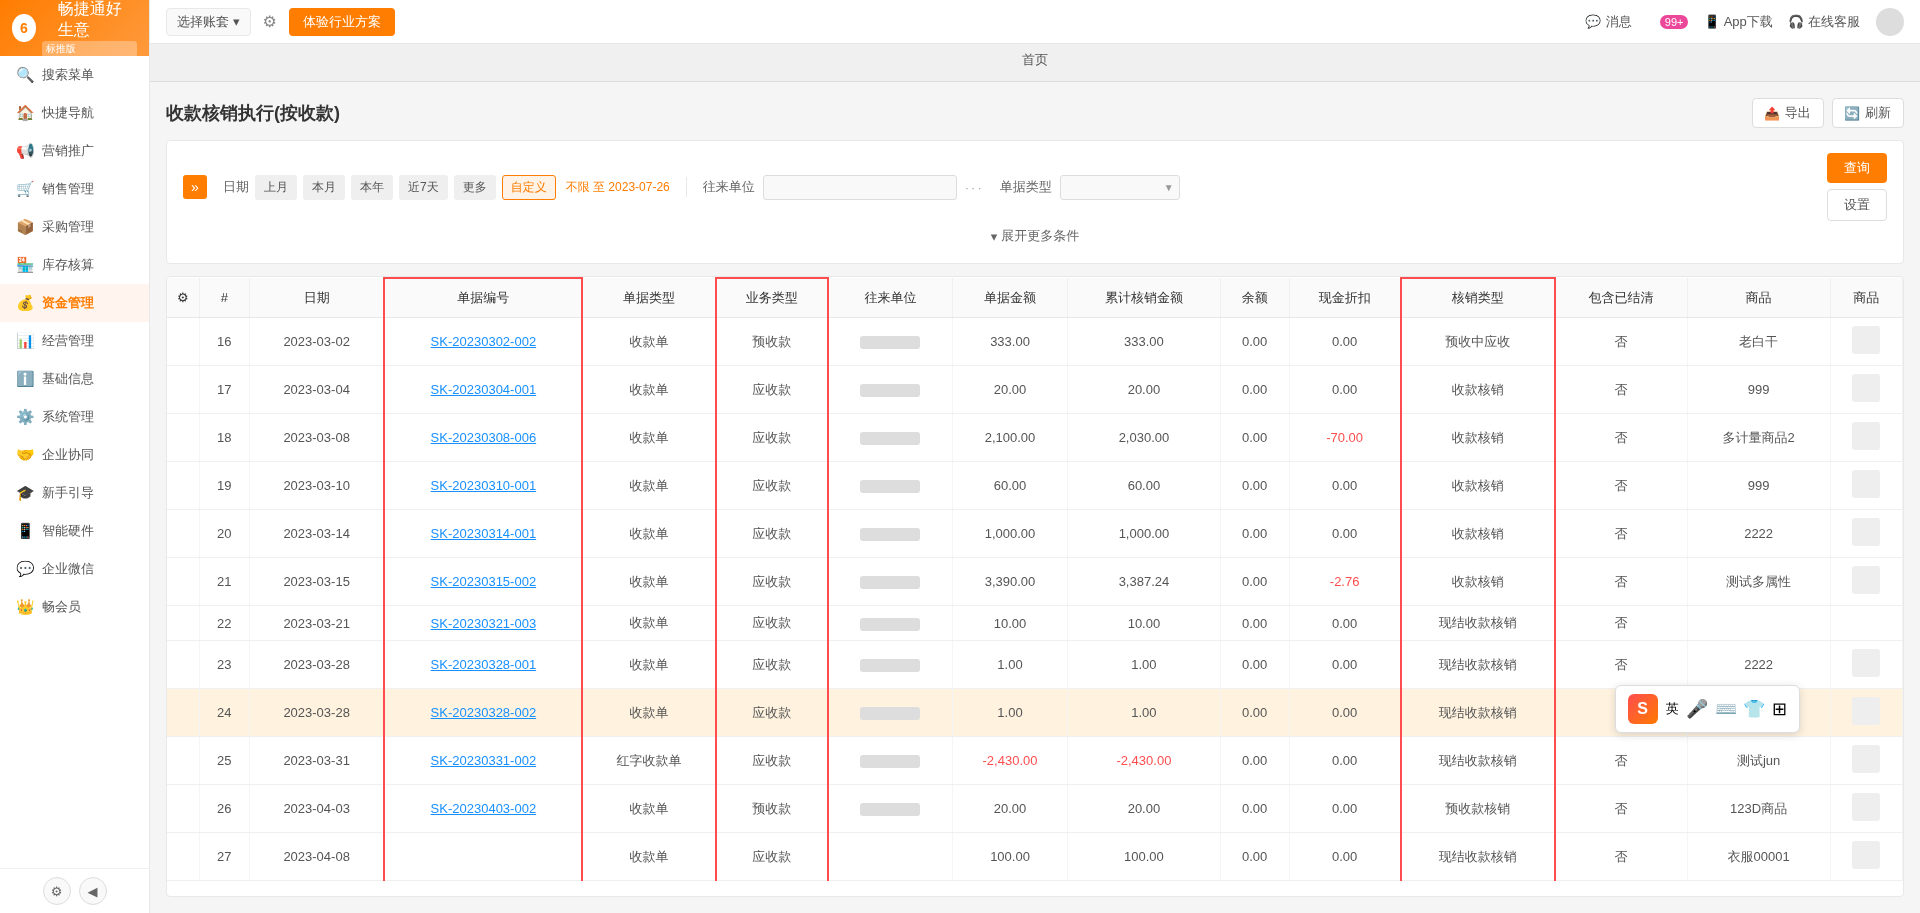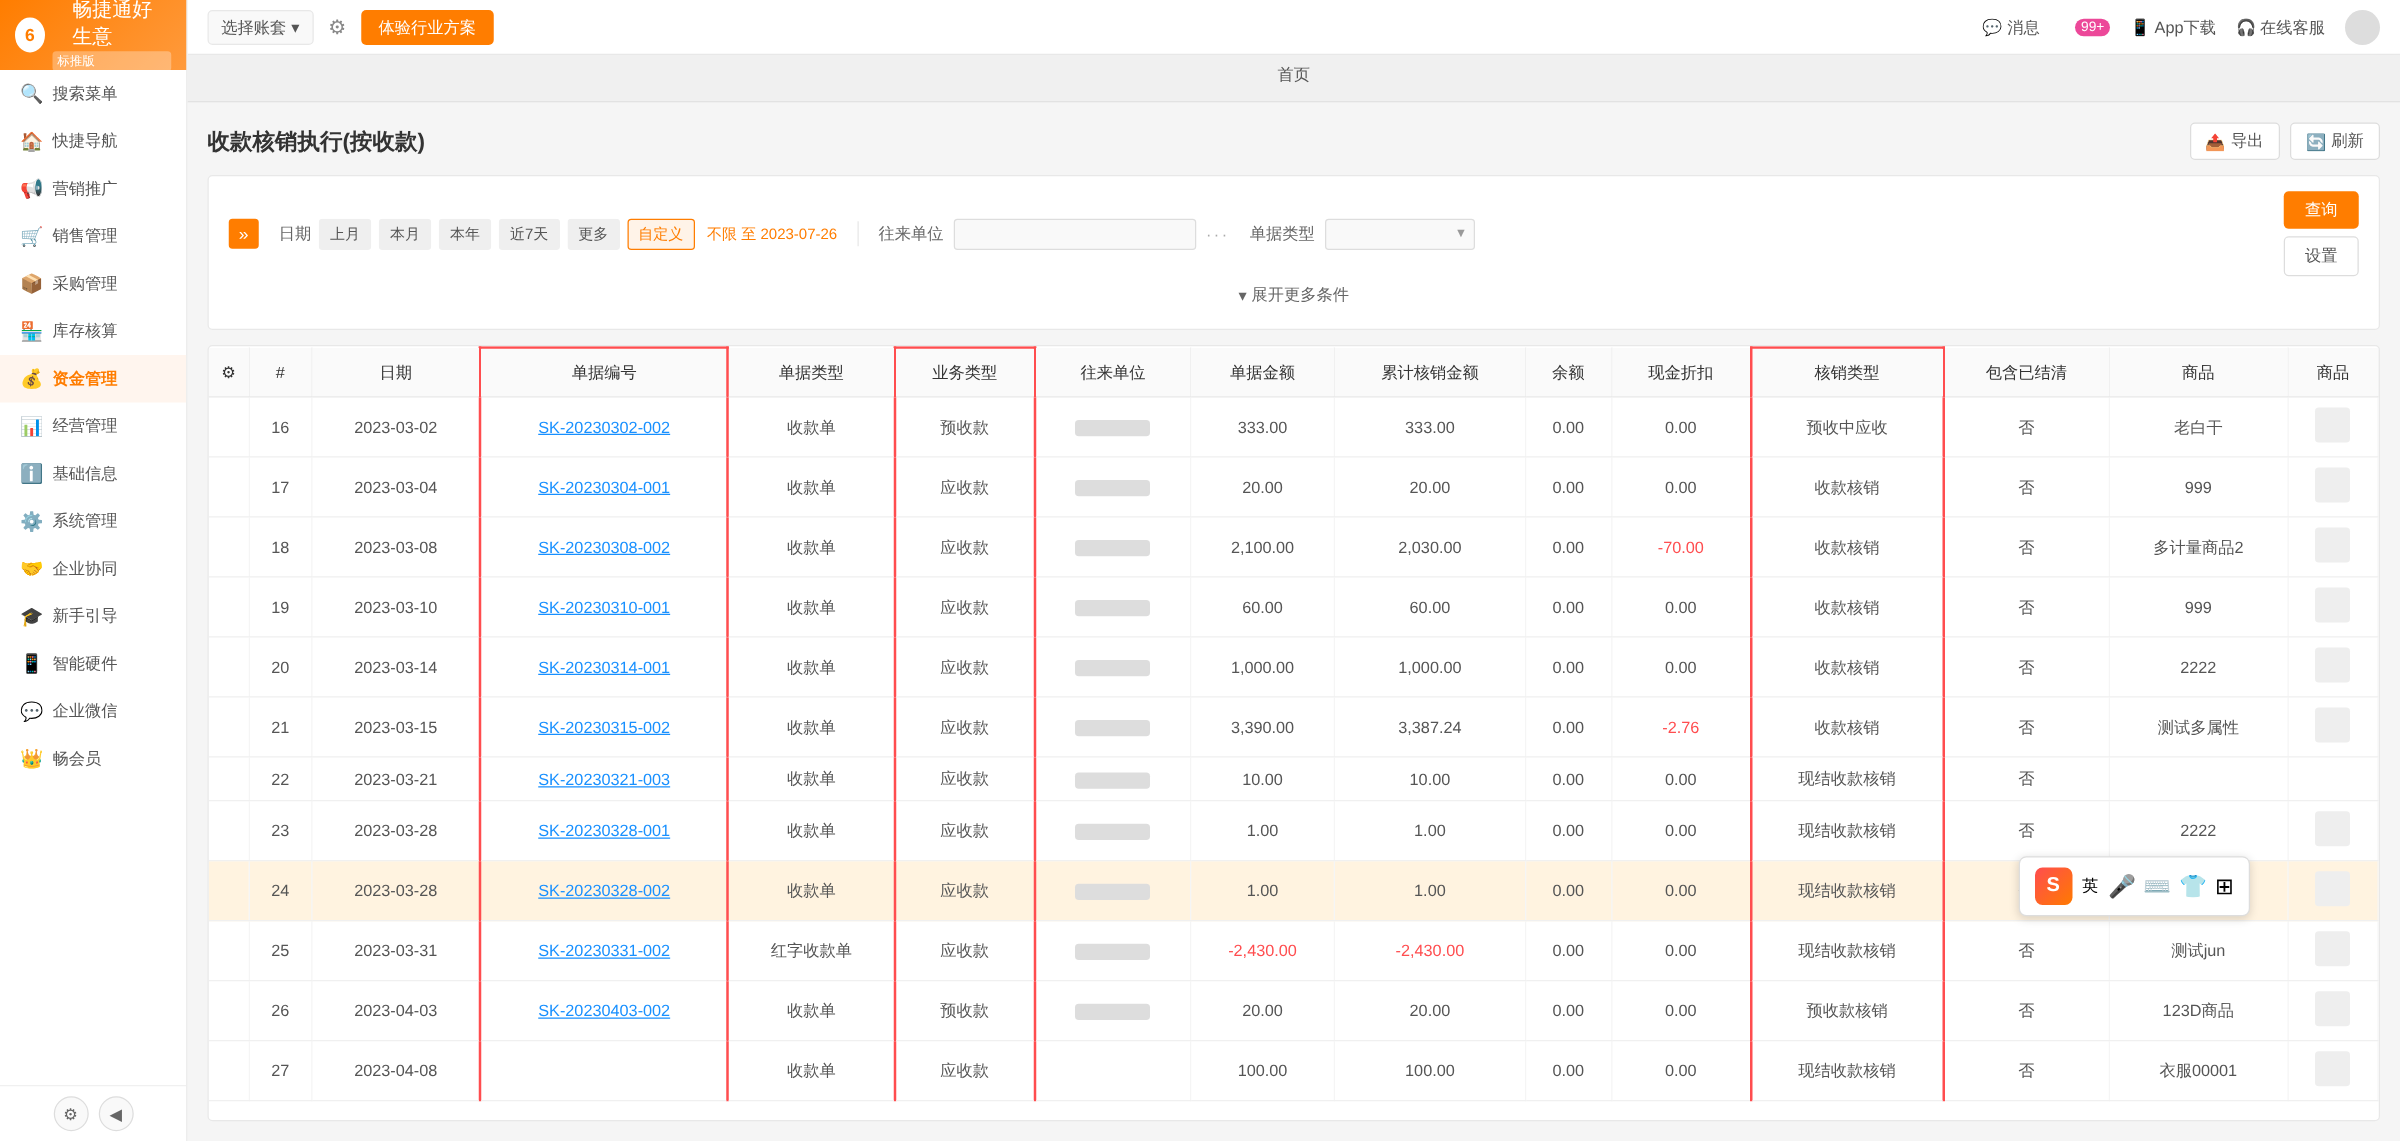--- a/index.html
+++ b/index.html
@@ -493,21 +493,21 @@
               <td>0.00</td>
               <td style="border-left: 2px solid rgb(255, 77, 79); border-right: 2px solid rgb(255, 77, 79);">收款核销</td>
               <td>否</td>
               <td>999</td>
               <td><div style="width:28px;height:28px;background:#eee;border-radius:3px;display:inline-block;"></div></td>
             </tr>
             <tr>
               <td></td>
               <td>18</td>
               <td>2023-03-08</td>
-              <td style="border-left: 2px solid rgb(255, 77, 79); border-right: 2px solid rgb(255, 77, 79);"><span class="link-cell">SK-20230308-002</span></td>
+              <td style="border-left: 2px solid rgb(255, 77, 79); border-right: 2px solid rgb(255, 77, 79);"><span class="link-cell">SK-20230308-006</span></td>
               <td>收款单</td>
               <td style="border-left: 2px solid rgb(255, 77, 79); border-right: 2px solid rgb(255, 77, 79);">应收款</td>
               <td><span class="blurred"></span></td>
               <td>2,100.00</td>
               <td>2,030.00</td>
               <td>0.00</td>
               <td class="negative">-70.00</td>
               <td style="border-left: 2px solid rgb(255, 77, 79); border-right: 2px solid rgb(255, 77, 79);">收款核销</td>
               <td>否</td>
               <td>多计量商品2</td>

